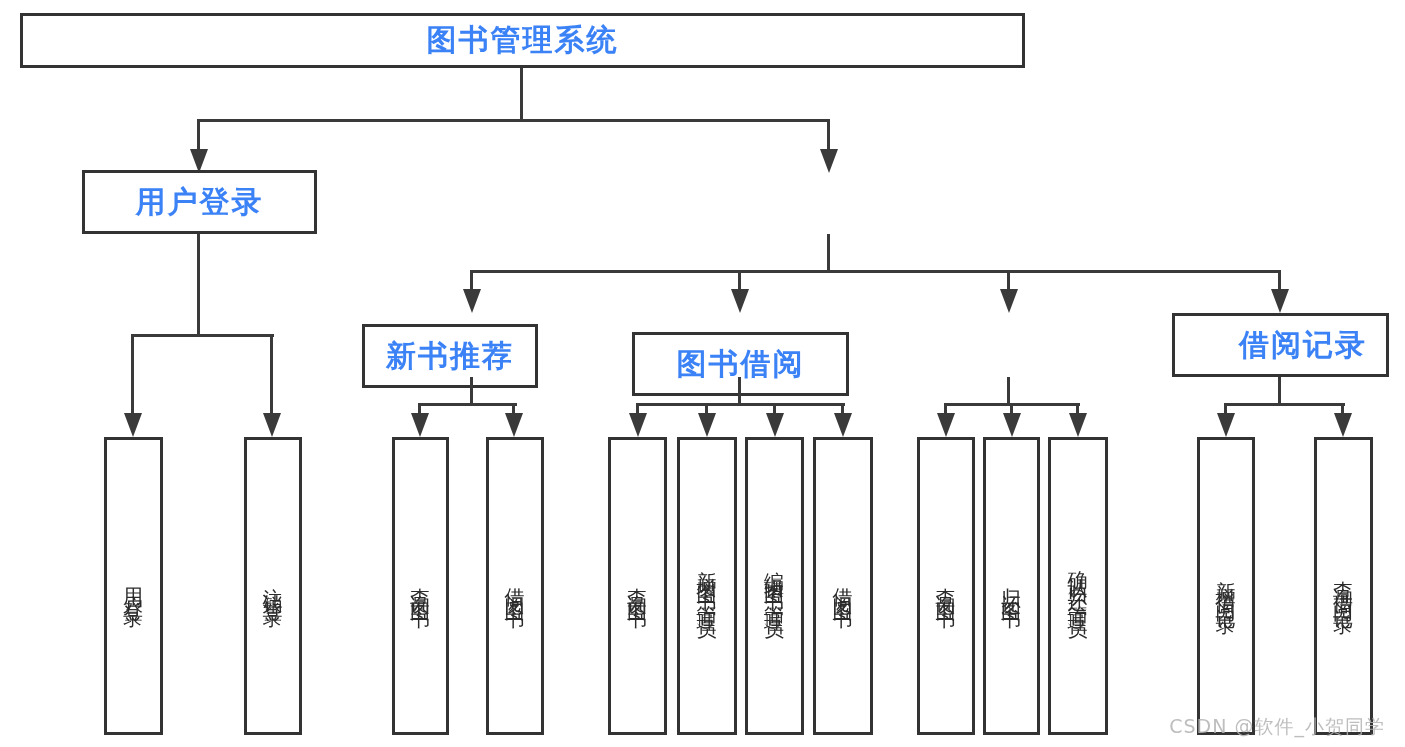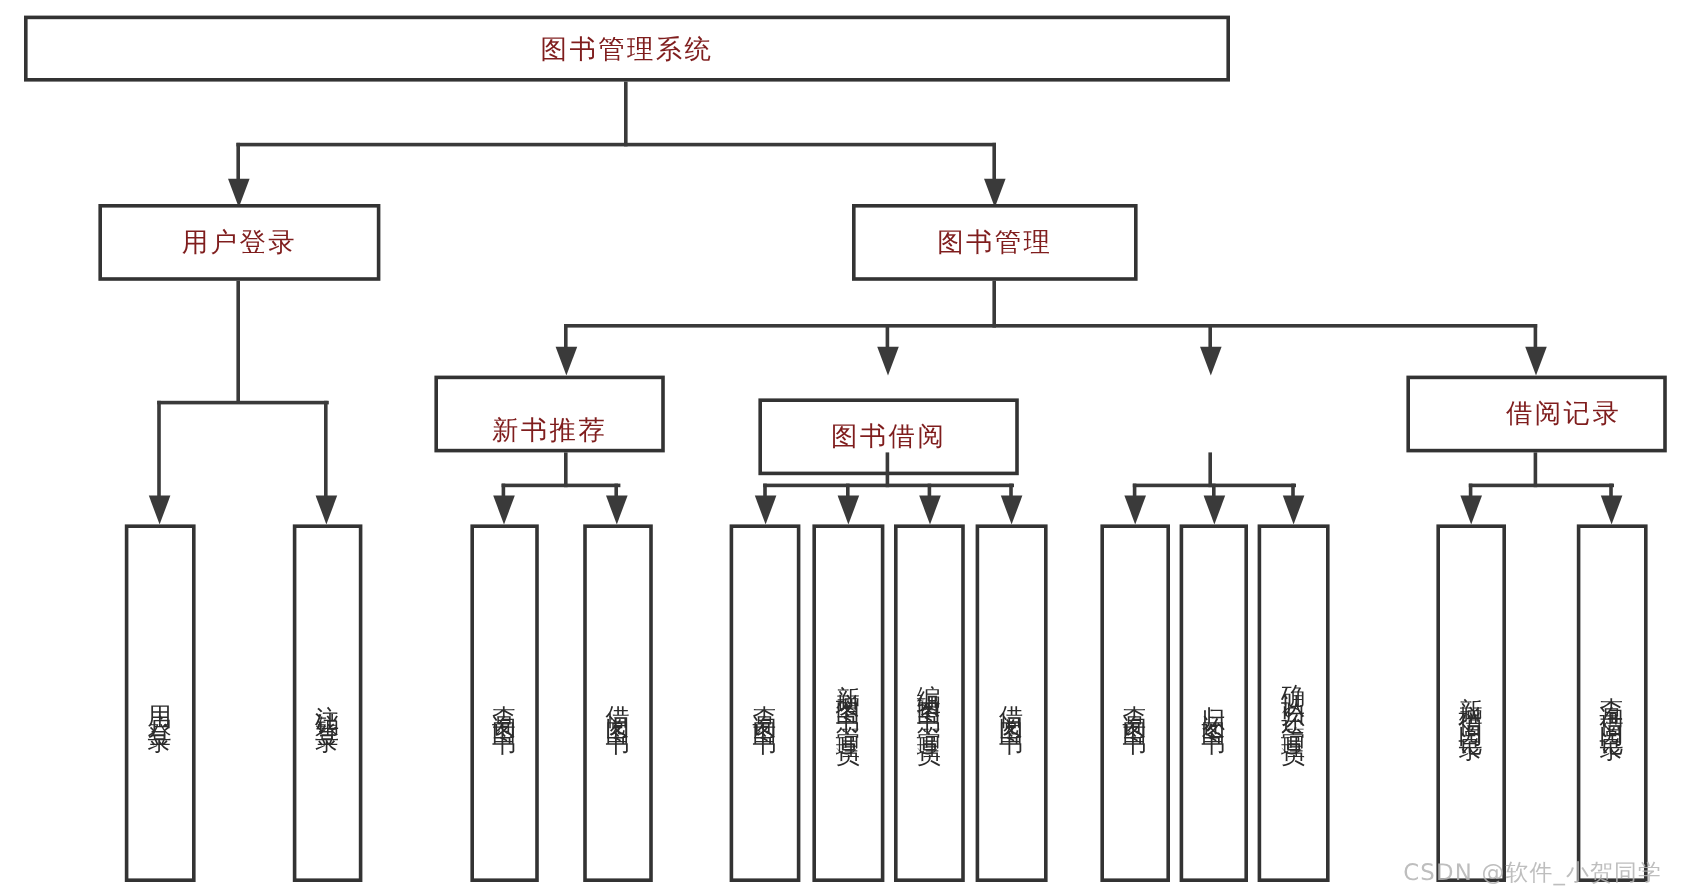--- a/index.html
+++ b/index.html
@@ -9,24 +9,25 @@
     background:#ffffff;
     font-family:"DejaVu Sans","Liberation Sans",sans-serif;
     overflow:hidden;
   }
   .node{
     position:absolute;
     box-sizing:border-box;
     border:3px solid #333333;
     background:#ffffff;
     display:flex;align-items:center;justify-content:center;
-    color:#7f1d1d;
-    font-size:22px;
+    color:#3b82f6;
+    font-size:30px;
     letter-spacing:2px;
     white-space:nowrap;
+    font-weight:bold;
   }
   .leaf{
     position:absolute;
     box-sizing:border-box;
     border:3px solid #333333;
     background:#ffffff;
     display:flex;align-items:center;justify-content:center;
     color:#2b2b2b;
   }
   .leaf .vtext{
@@ -68,43 +69,40 @@
   <div class="vline" style="left:520px;top:68px;height:54px;"></div>
   <div class="hline" style="left:197px;top:119px;width:633px;"></div>
   <div class="vline" style="left:197px;top:119px;height:34px;"></div>
   <div class="arrow" style="left:190px;top:149px;"></div>
   <div class="vline" style="left:827px;top:119px;height:34px;"></div>
   <div class="arrow" style="left:820px;top:149px;"></div>
 
   <div class="node" style="left:82px;top:170px;width:235px;height:64px;">
     <span>用户登录</span>
   </div>
-  <div class="node" style="left:710px;top:170px;width:238px;height:64px;">
-    <span>图书管理</span>
-  </div>
 
   <div class="vline" style="left:197px;top:234px;height:101px;"></div>
   <div class="hline" style="left:131px;top:334px;width:143px;"></div>
   <div class="vline" style="left:131px;top:334px;height:82px;"></div>
   <div class="arrow" style="left:124px;top:413px;"></div>
   <div class="vline" style="left:270px;top:334px;height:82px;"></div>
   <div class="arrow" style="left:263px;top:413px;"></div>
 
   <div class="vline" style="left:827px;top:234px;height:39px;"></div>
   <div class="hline" style="left:470px;top:270px;width:811px;"></div>
   <div class="vline" style="left:470px;top:270px;height:21px;"></div>
   <div class="arrow" style="left:463px;top:289px;"></div>
   <div class="vline" style="left:738px;top:270px;height:21px;"></div>
   <div class="arrow" style="left:731px;top:289px;"></div>
   <div class="vline" style="left:1007px;top:270px;height:21px;"></div>
   <div class="arrow" style="left:1000px;top:289px;"></div>
   <div class="vline" style="left:1278px;top:270px;height:21px;"></div>
   <div class="arrow" style="left:1271px;top:289px;"></div>
 
-  <div class="node" style="left:362px;top:313px;width:192px;height:64px;align-items:flex-end;">
+  <div class="node" style="left:362px;top:324px;width:176px;height:64px;">
     <span>新书推荐</span>
   </div>
   <div class="node" style="left:632px;top:332px;width:217px;height:64px;">
     <span>图书借阅</span>
   </div>
   <div class="node" style="left:1172px;top:313px;width:217px;height:64px;padding-left:45px;">
     <span>借阅记录</span>
   </div>
 
   <div class="vline" style="left:470px;top:377px;height:29px;"></div>

